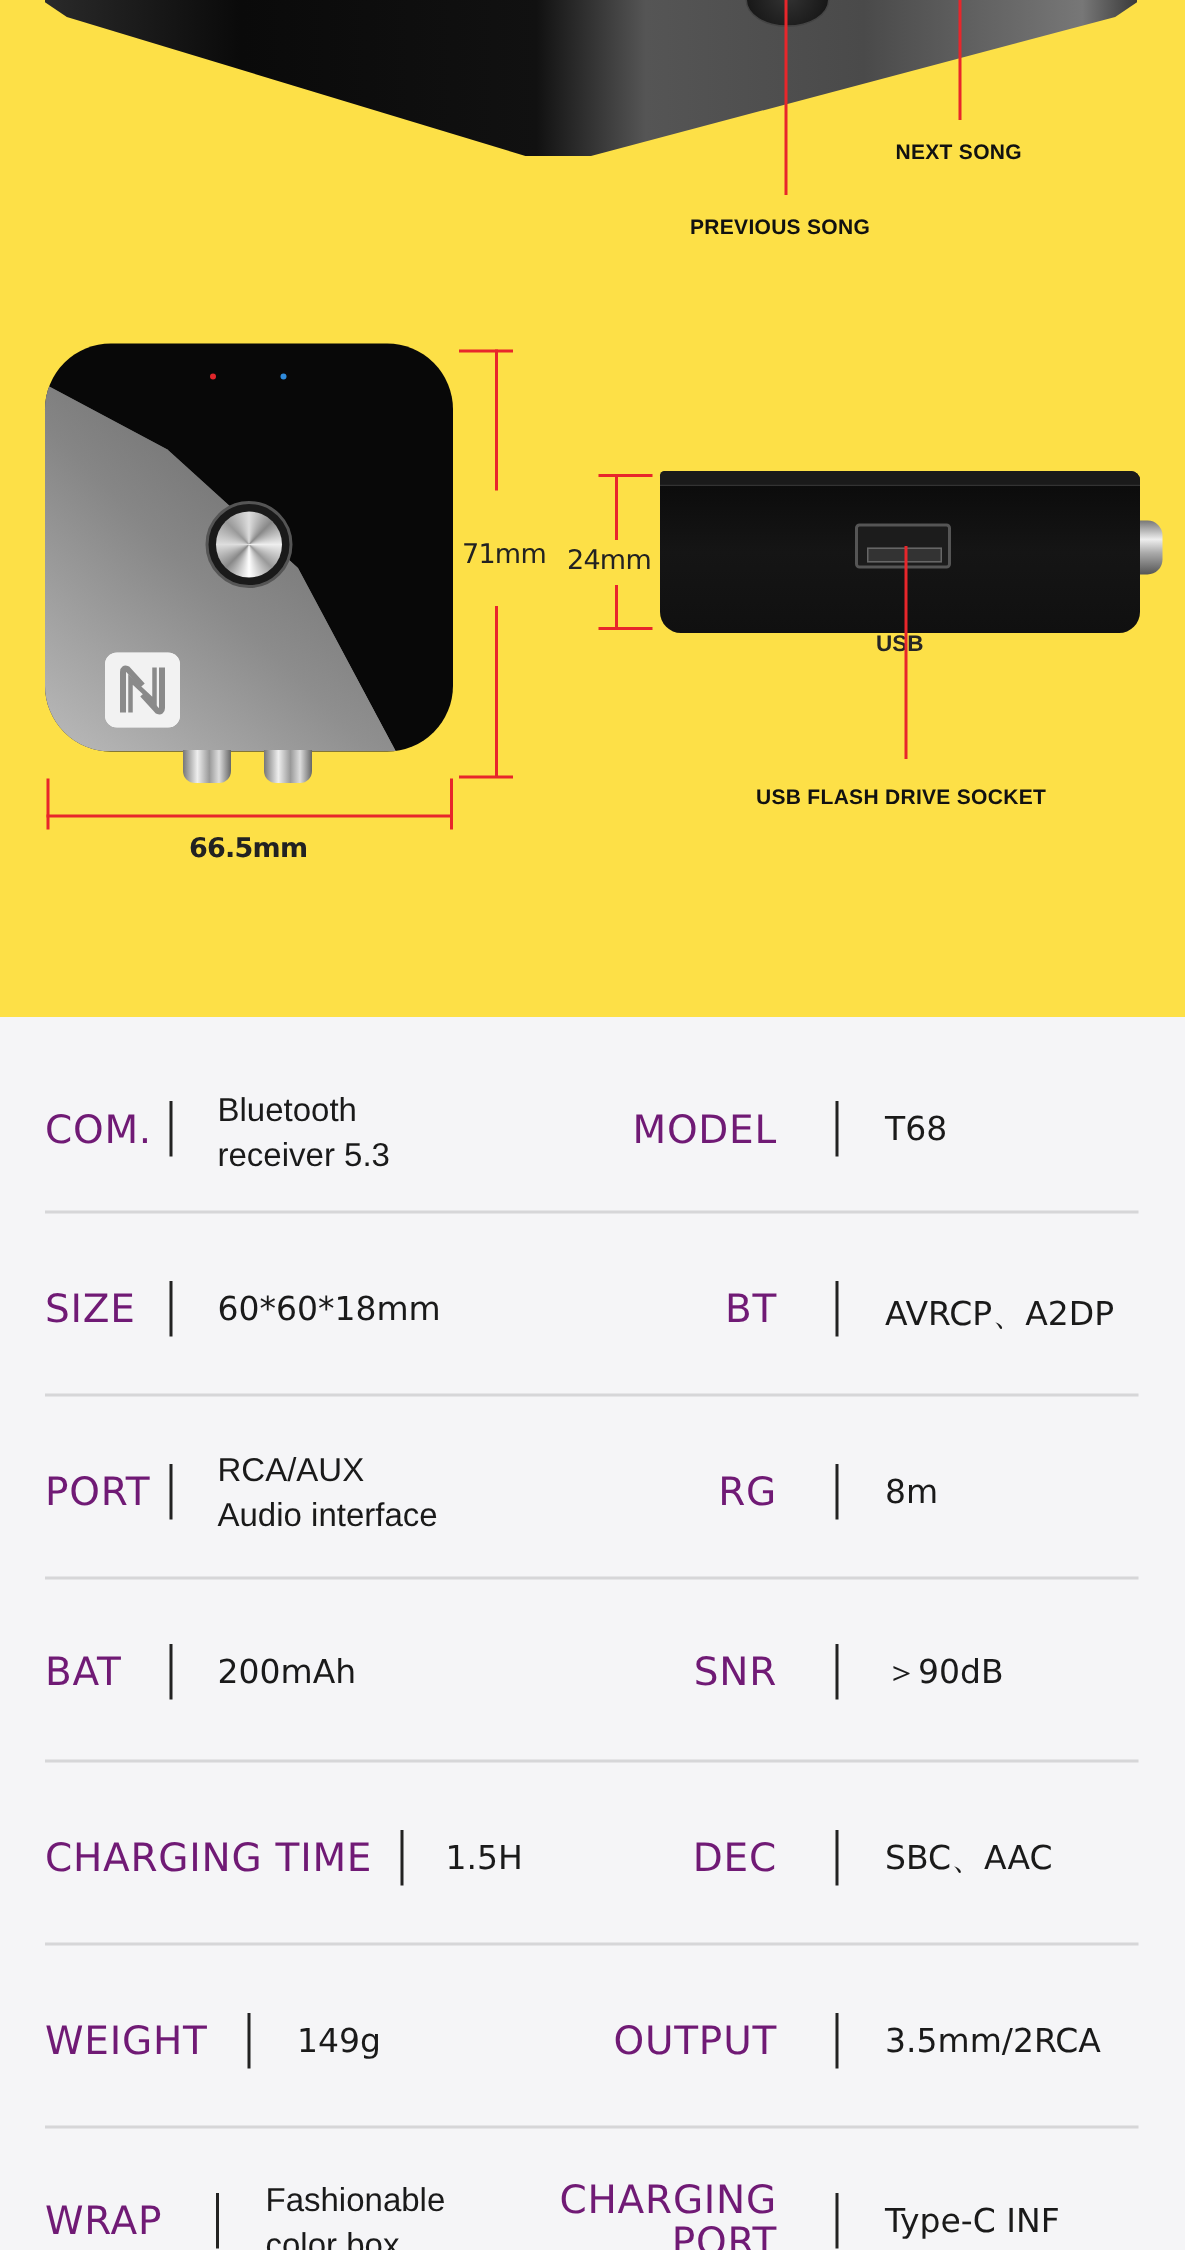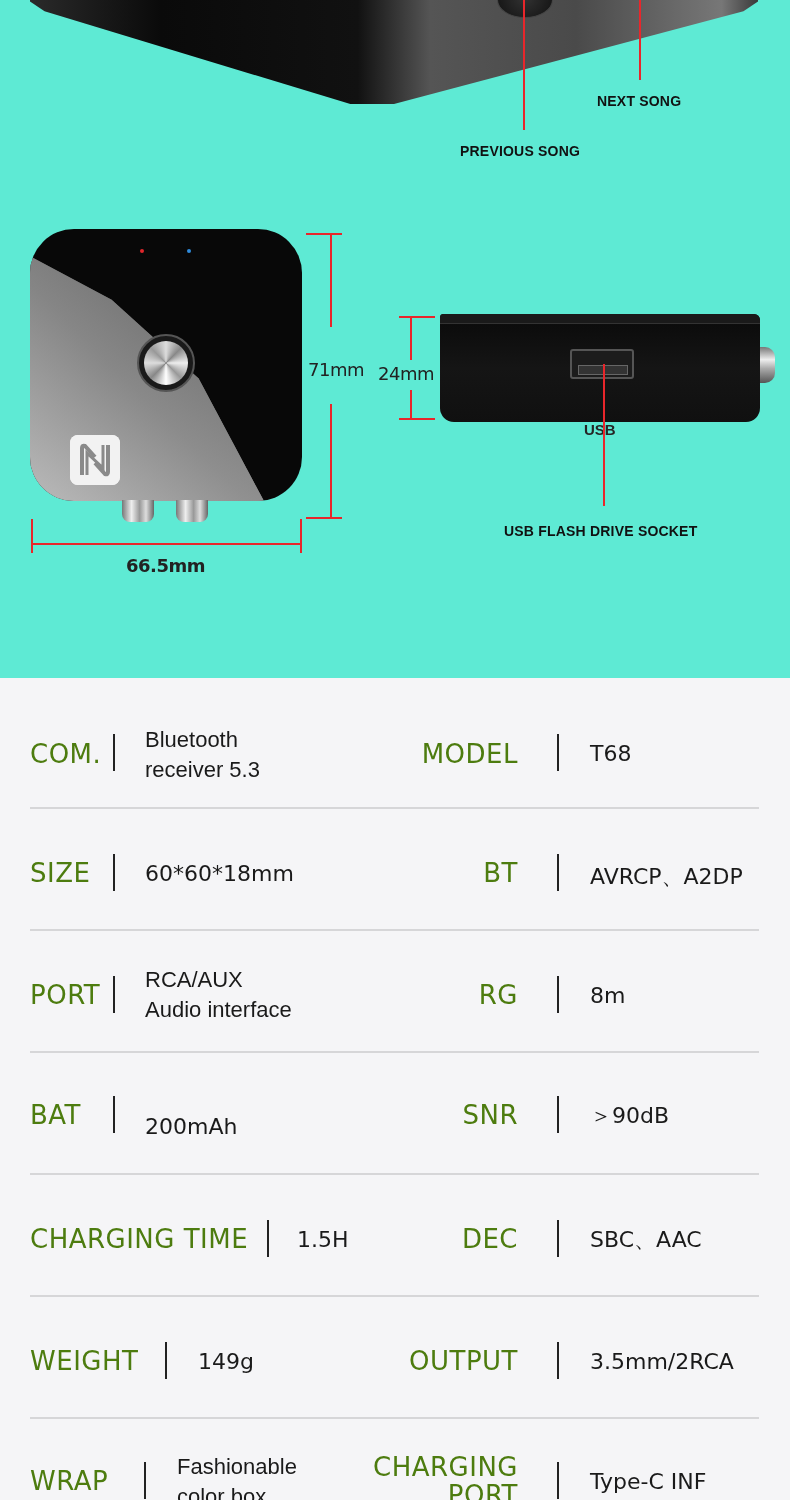--- a/index.html
+++ b/index.html
@@ -1,17 +1,17 @@
 <!DOCTYPE html>
 <html><head>
 <meta charset="utf-8">
 <style>
   html, body { margin:0; padding:0; }
   body { width:790px; height:1500px; overflow:hidden; background:#ffffff; position:relative; font-family:"Liberation Sans", sans-serif; }
-  .top { position:absolute; left:0; top:0; width:790px; height:678px; background:#5eead4; overflow:hidden; }
+  .top { position:absolute; left:0; top:0; width:790px; height:678px; background:#fde047; overflow:hidden; }
   .abs { position:absolute; }
   .red { background:#e8262b; }
   .callout { position:absolute; font-family:"Liberation Sans", sans-serif; font-weight:bold; font-size:14px; color:#111; white-space:nowrap; letter-spacing:0.2px; }
   .dim { position:absolute; font-family:"DejaVu Sans", sans-serif; font-size:18px; color:#222; white-space:nowrap; letter-spacing:-0.5px; }
 
   
   .top-device { position:absolute; left:30px; top:-140px; width:728px; height:244px; background:linear-gradient(90deg,#2a2a2a 0%,#0a0a0a 18%,#111 45%,#555 55%,#4a4a4a 75%,#777 95%,#3a3a3a 100%); clip-path:polygon(0 0,100% 0,100% 58%,98% 62%,50% 100%,44% 100%,2% 62%,0 58%); border-radius:0 0 30px 30px; }
   .top-btn { position:absolute; left:497px; top:-18px; width:54px; height:34px; border-radius:50%; background:radial-gradient(circle at 50% 40%,#333,#111); border:1px solid #444; }
 
   
@@ -28,21 +28,21 @@
   .side { position:absolute; left:440px; top:314px; width:320px; height:108px; border-radius:4px 6px 14px 14px; background:linear-gradient(180deg,#1d1d1d 0%,#0c0c0c 10%,#151515 50%,#101010 100%); }
   .side-lid { position:absolute; left:440px; top:314px; width:320px; height:9px; background:#1a1a1a; border-bottom:1px solid #333; border-radius:3px 6px 0 0; }
   .usb { position:absolute; left:570px; top:349px; width:64px; height:30px; border:2px solid #555; border-radius:3px; box-sizing:border-box; background:#1c1c1c; }
   .usb-tongue { position:absolute; left:6px; top:14px; width:48px; height:8px; background:#333; border:1px solid #666; }
   .usb-label { position:absolute; left:584px; top:385px; font-family:"Liberation Sans", sans-serif; font-weight:bold; font-size:15px; color:#252525;margin-top:36px; }
   .side-jack { position:absolute; left:760px; top:347px; width:15px; height:36px; background:linear-gradient(180deg,#777,#eee 35%,#aaa 60%,#555); border-radius:0 10px 10px 0; }
 
   
   .specs { position:absolute; left:0; top:678px; width:790px; height:822px; background:#f5f5f7; }
   .row-line { position:absolute; left:30px; width:729px; height:2px; background:#d6d6d8; }
-  .lbl { position:absolute; font-family:"DejaVu Sans", sans-serif; font-size:26px; color:#4d7c0f; letter-spacing:0.5px; white-space:nowrap; line-height:28px; }
+  .lbl { position:absolute; font-family:"DejaVu Sans", sans-serif; font-size:26px; color:#701a75; letter-spacing:0.5px; white-space:nowrap; line-height:28px; }
   .val { position:absolute; font-family:"DejaVu Sans", sans-serif; font-size:22px; color:#1a1a1a; white-space:nowrap; line-height:26px; }
   .val.ls { font-family:"Liberation Sans", sans-serif; font-size:22px; line-height:30px; }
   .sep { position:absolute; width:1.5px; height:37px; background:#222; }
   .rlbl { text-align:right; }
 </style>
 </head>
 <body>
 
 <div class="top">
 
@@ -125,21 +125,21 @@
   <div class="sep" style="left:113px;top:298px;"></div>
   <div class="val ls" style="left:145px;top:287px;">RCA/AUX</div>
   <div class="val ls" style="left:145px;top:317px;">Audio interface</div>
   <div class="lbl rlbl" style="right:272px;top:303px;">RG</div>
   <div class="sep" style="left:557px;top:298px;"></div>
   <div class="val" style="left:590px;top:305px;">8m</div>
   <div class="row-line" style="top:373px;"></div>
 
   <div class="lbl" style="left:30px;top:423px;">BAT</div>
   <div class="sep" style="left:113px;top:418px;"></div>
-  <div class="val" style="left:145px;top:425px;margin-top:11px;">200mAh</div>
+  <div class="val" style="left:145px;top:425px;">200mAh</div>
   <div class="lbl rlbl" style="right:272px;top:423px;">SNR</div>
   <div class="sep" style="left:557px;top:418px;"></div>
   <div class="val" style="left:590px;top:425px;">＞90dB</div>
   <div class="row-line" style="top:495px;"></div>
 
   <div class="lbl" style="left:30px;top:547px;">CHARGING TIME</div>
   <div class="sep" style="left:267px;top:542px;"></div>
   <div class="val" style="left:297px;top:549px;">1.5H</div>
   <div class="lbl rlbl" style="right:272px;top:547px;">DEC</div>
   <div class="sep" style="left:557px;top:542px;"></div>

